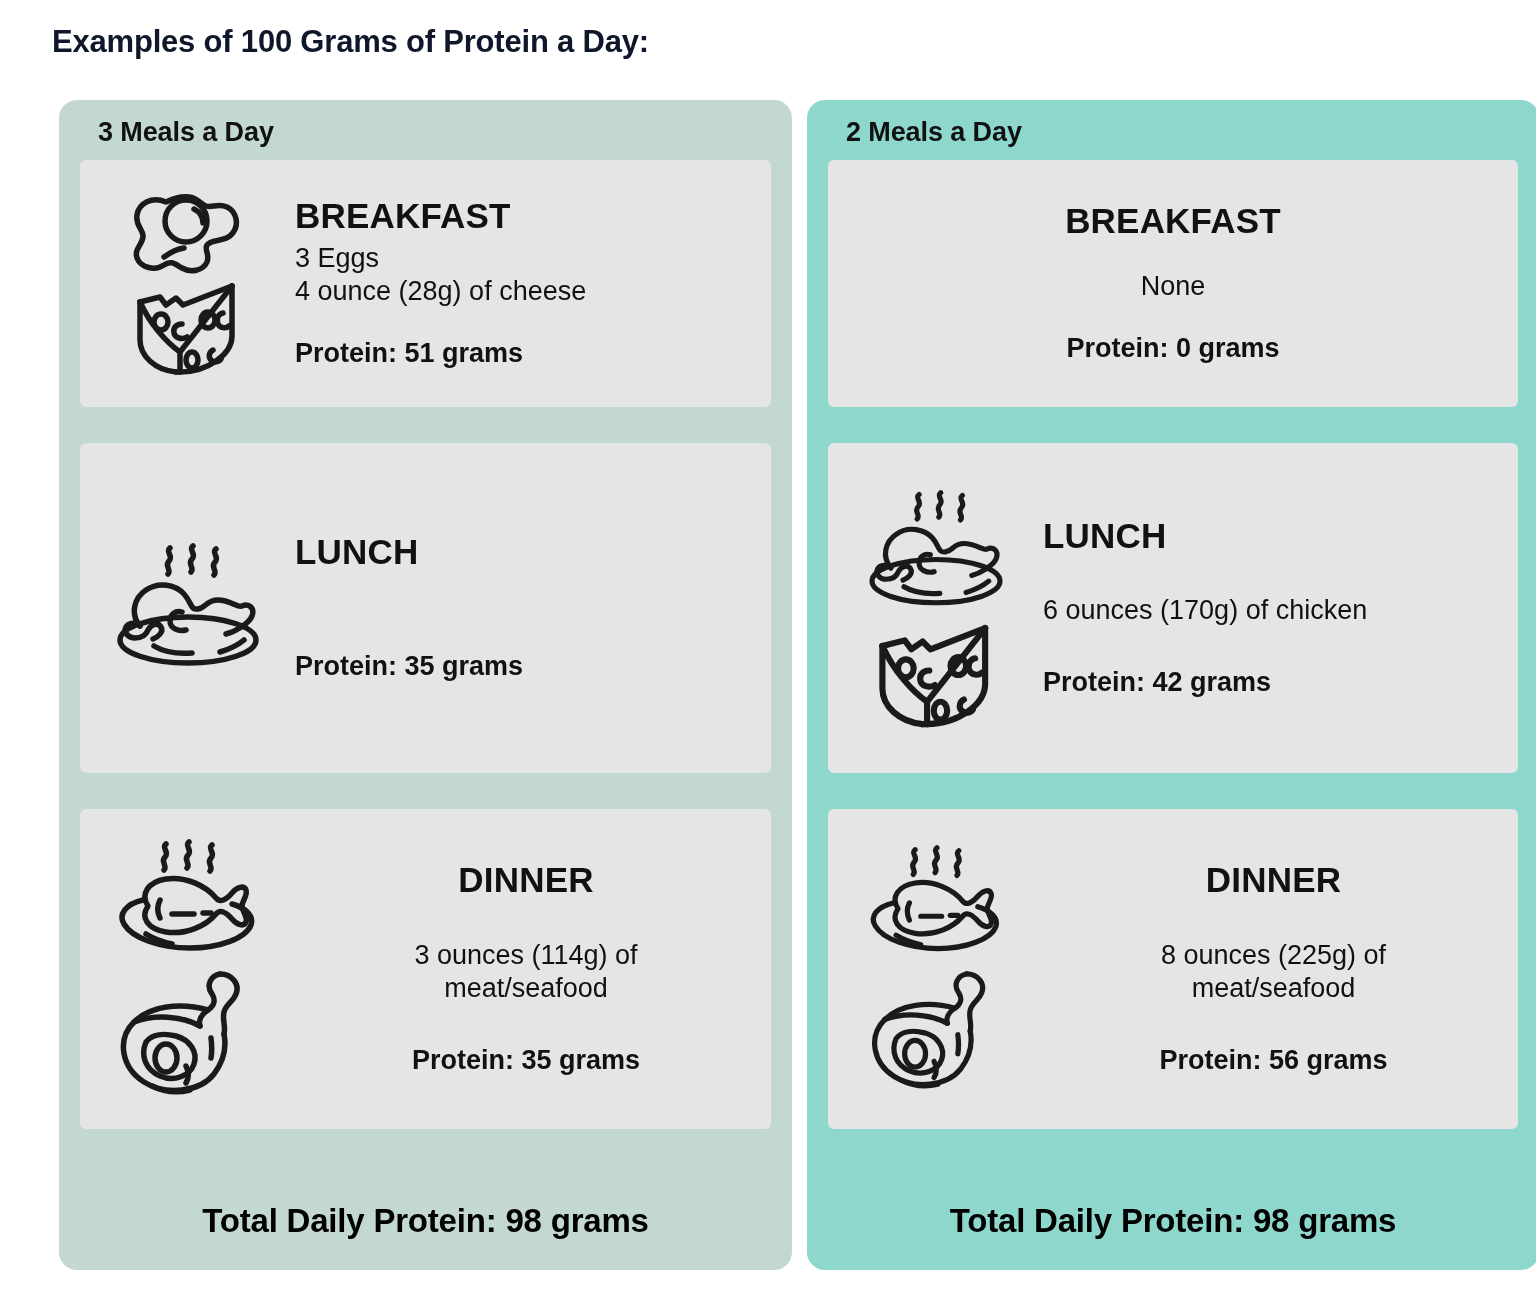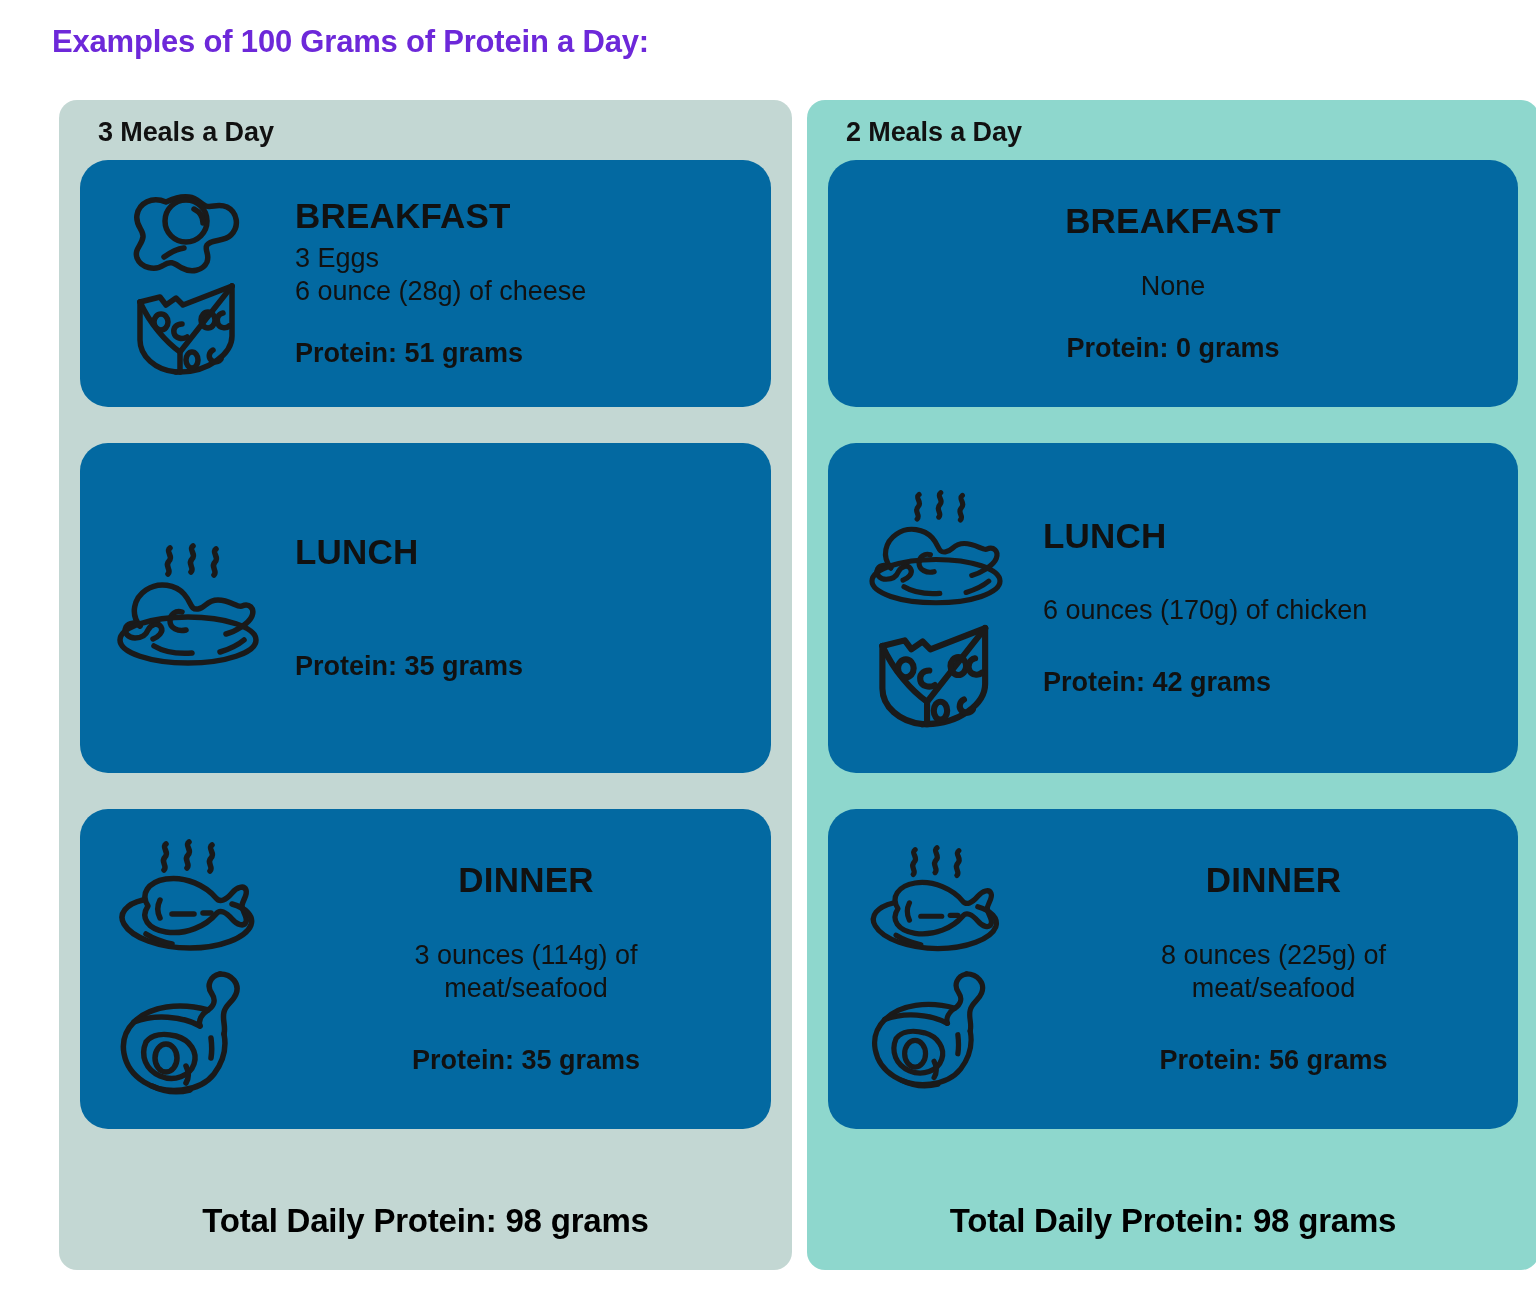--- a/index.html
+++ b/index.html
@@ -22,21 +22,21 @@
   }
 
   
   .main-title {
     position: absolute;
     left: 52px;
     top: 24px;
     font-size: 31px;
     font-weight: bold;
     letter-spacing: -0.2px;
-    color: #6d28d9;
+    color: #0f172a;
     white-space: nowrap;
   }
 
   
   .columns {
     position: absolute;
     left: 27px;
     top: 100px;
     width: 1480px;
     height: 1170px;
@@ -67,22 +67,22 @@
   .meal-stack {
     flex: 1 1 auto;
     display: flex;
     flex-direction: column;
     padding: 0 21px;
     gap: 36px;
   }
 
   
   .meal-card {
-    background: #0369a1;
-    border-radius: 28px;
+    background: #e5e5e5;
+    border-radius: 6px;
     display: flex;
     align-items: center;
     position: relative;
   }
 
   .card-breakfast-left { height: 247px; }
   .card-lunch-left     { height: 330px; }
   .card-dinner-left    { height: 320px; }
 
   .card-breakfast-right { height: 247px; }
@@ -191,21 +191,21 @@
                 <path d="M95 33 C90 34 88 39 90 44 C92 48 98 49 101 46"></path>
                 <ellipse cx="64" cy="80" rx="6" ry="8"></ellipse>
                 <path d="M85 70 C81 72 80 77 83 80 C86 83 91 82 93 79"></path>
               </svg>
             </span>
           </div>
           <div class="text-col align-left">
             <div class="meal-name">BREAKFAST</div>
             <div class="gap-sm"></div>
             <div class="meal-detail">3 Eggs</div>
-            <div class="meal-detail">6 ounce (28g) of cheese</div>
+            <div class="meal-detail">4 ounce (28g) of cheese</div>
             <div class="gap-md"></div>
             <div class="meal-protein">Protein: 51 grams</div>
           </div>
         </div>
 
         <div class="meal-card card-lunch-left">
           <div class="icon-col">
             <span>
               <svg width="160" height="136" viewBox="0 0 160 136" fill="none" stroke="#1a1a1a" stroke-width="5.5" stroke-linecap="round" stroke-linejoin="round">
                 <path d="M62 8 C57 12 66 16 61 21 C56 26 64 30 60 34"></path>

